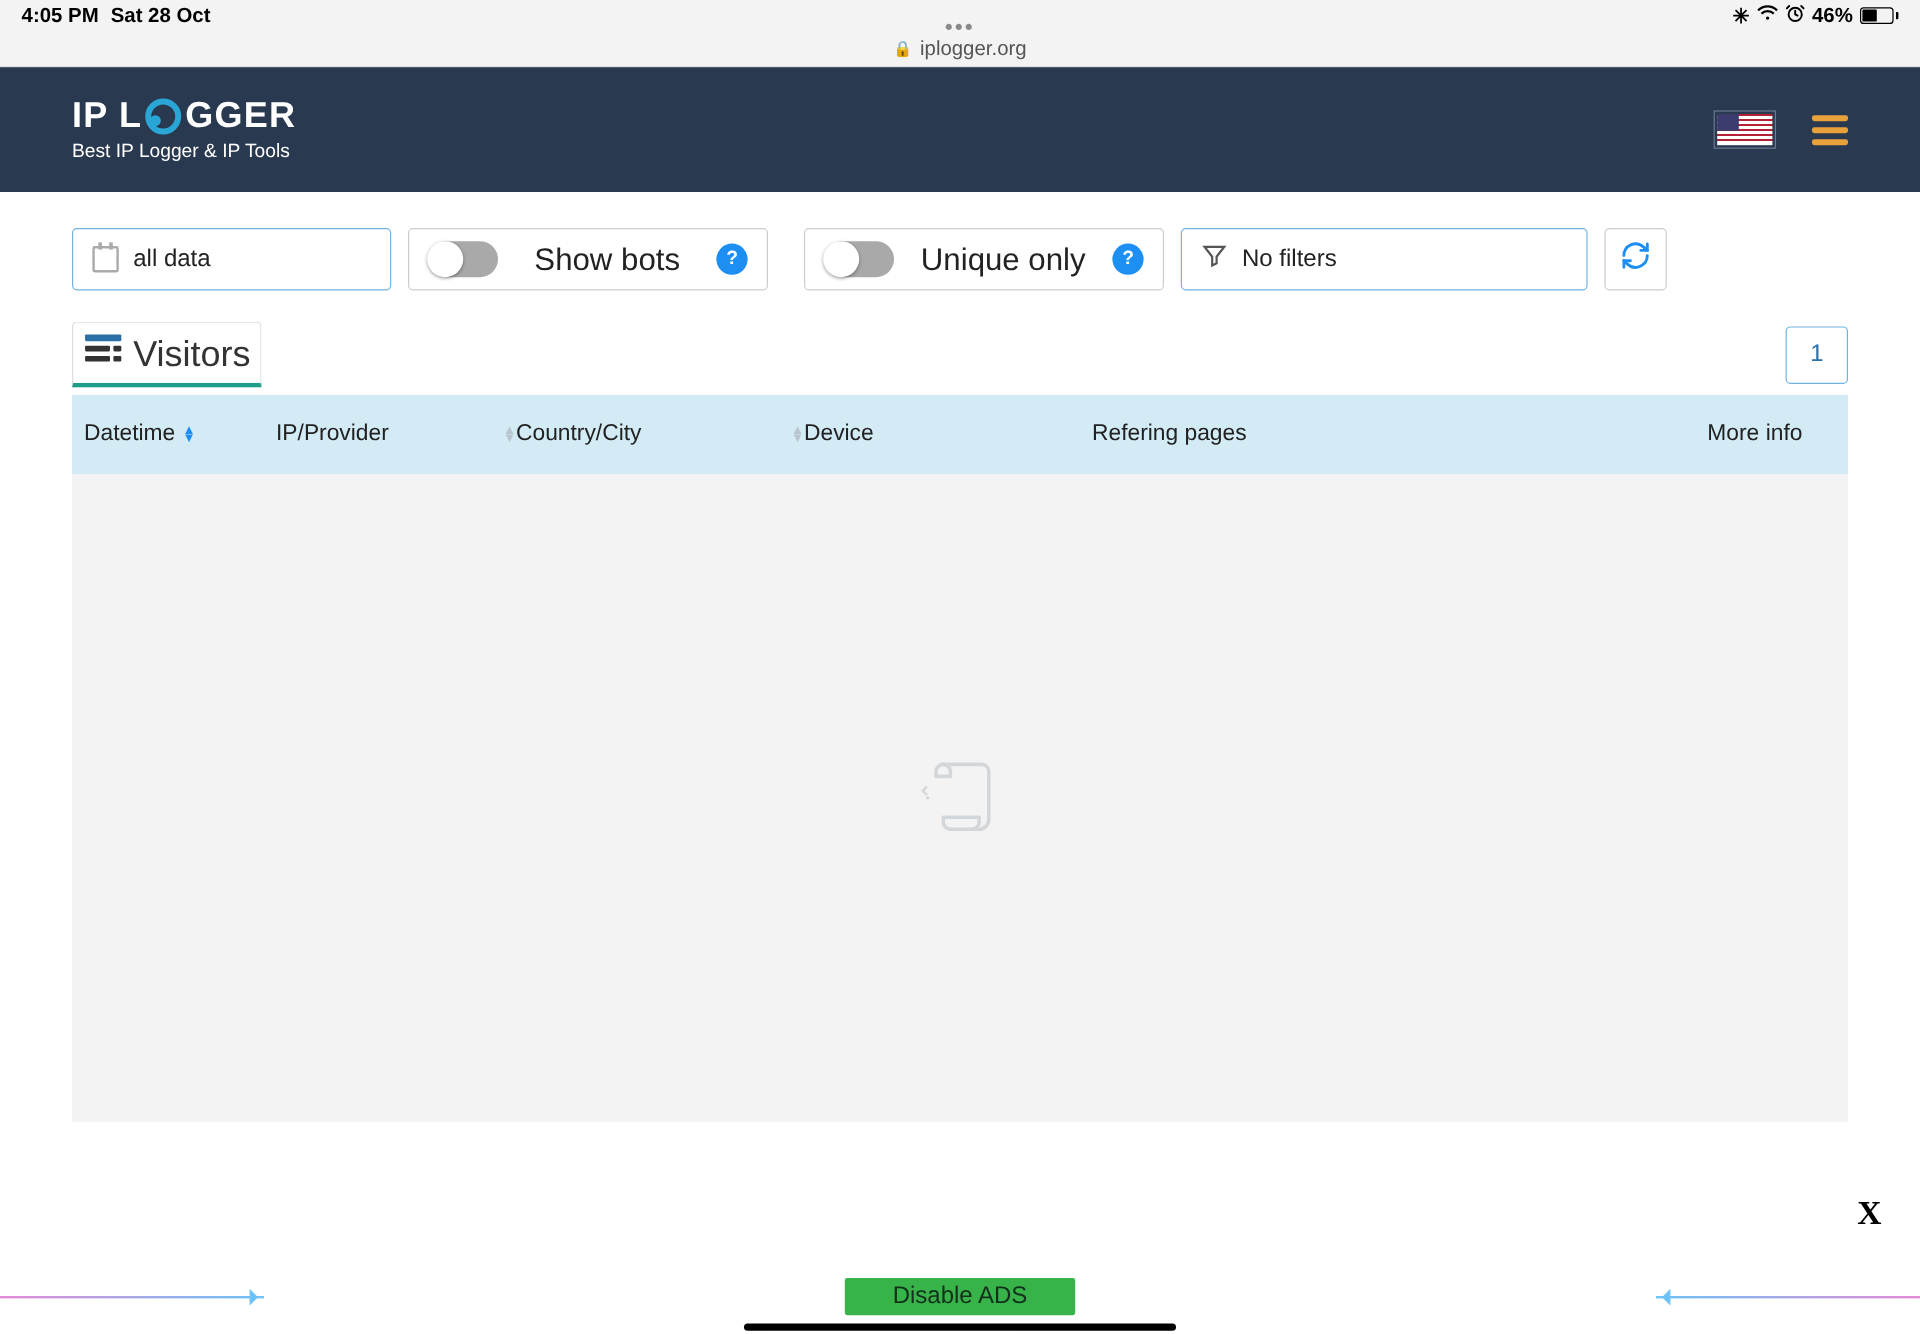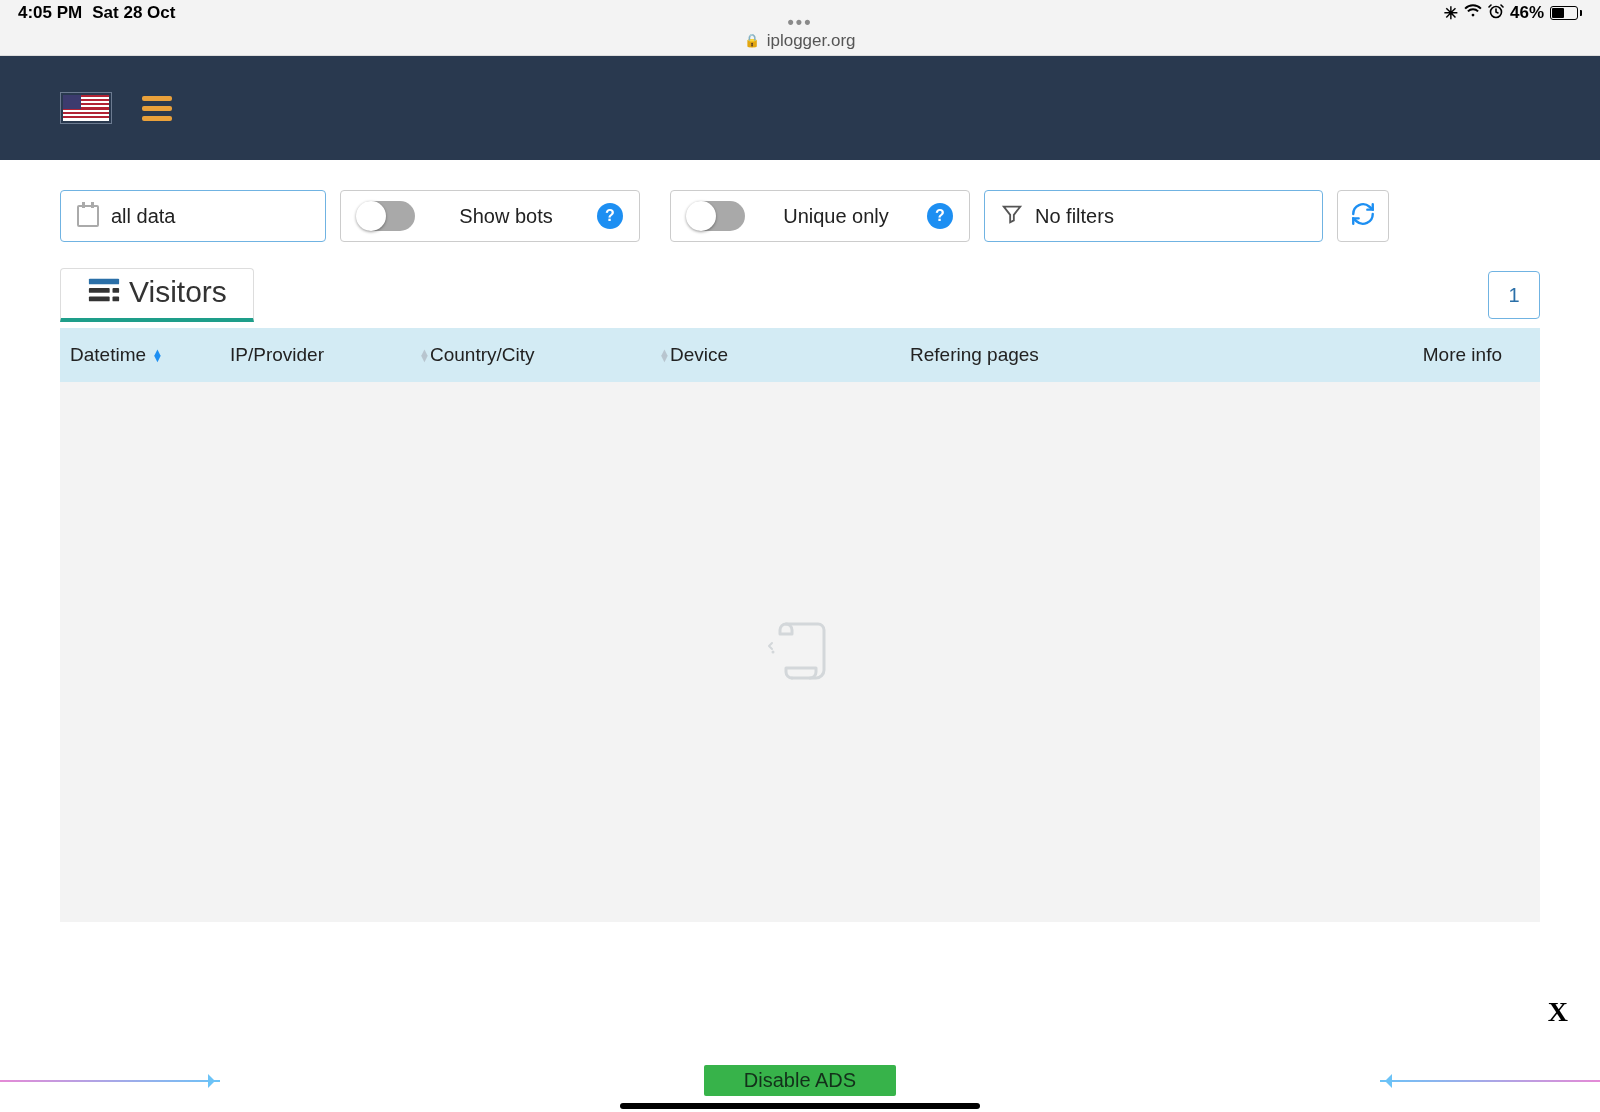--- a/index.html
+++ b/index.html
@@ -36,34 +36,34 @@
   .fb-toggle.blue-border { border-color:#70b3e2;}
   .fb-filters { width:339px;}
   .fb-refresh { width:52px; justify-content:center; border-color:#ccc;}
   .cal-icon { width:22px; height:22px; border:2px solid #aaa; border-radius:2px; position:relative;}
   .cal-icon::before { content:""; position:absolute; top:-5px; left:3px; width:3px; height:6px; background:#aaa;}
   .cal-icon::after { content:""; position:absolute; top:-5px; right:3px; width:3px; height:6px; background:#aaa;}
   .funnel-icon svg { width:22px; height:22px;}
   .refresh-icon svg { width:26px; height:26px;}
   .toggle { width:58px; height:30px; background:#a9a9a9; border-radius:15px; position:relative; flex-shrink:0;}
   .toggle::after { content:""; position:absolute; width:30px; height:30px; background:#fff; border-radius:50%; left:-1px; top:0; box-shadow:0 1px 3px rgba(0,0,0,0.4);}
-  .toggle-label { flex:1; text-align:center; font-size:20px;}
+  .toggle-label { flex:1; text-align:center; font-size:26px;}
   .help-badge { width:26px; height:26px; background:#1d8ff2; color:#fff; border-radius:50%; display:flex; align-items:center; justify-content:center; font-weight:700; font-size:16px;}
 
   
   .tabs-row { display:flex; align-items:center; gap:14px; margin-top:26px;}
-  .tab { display:flex; align-items:flex-start; gap:8px; padding:6px 26px; font-size:30px; color:#555; border:1px solid #ddd; border-radius:4px 4px 0 0; background:#fff; cursor:pointer;}
+  .tab { display:flex; align-items:flex-end; gap:8px; padding:6px 8px; font-size:30px; color:#555; border:1px solid #ddd; border-radius:4px 4px 0 0; background:#fff; cursor:pointer;}
   .tab.active { border-bottom:4px solid #1e9e8a; color:#333;}
   .tab.inactive { background:#ececec;}
   .tab-icon svg { width:34px; height:30px;}
   .clicks-box { border:1px solid #ddd; border-radius:4px; padding:6px 18px; margin-left:80px; font-size:20px; font-weight:700; color:#1f3c66; line-height:1.3;}
   .page-badge { width:52px; height:48px; border:1px solid #70b3e2; border-radius:4px; display:flex; align-items:center; justify-content:center; font-size:20px; color:#2a6fa8; margin-left:auto;}
 
   
-  .table-head { background:#d3ebf4; height:54px; display:flex; align-items:center; padding:0 10px; font-size:19px; color:#222; margin-top:6px;}
+  .table-head { background:#d3ebf4; height:66px; display:flex; align-items:center; padding:0 10px; font-size:19px; color:#222; margin-top:6px;}
   .th { display:flex; align-items:center; gap:6px;}
   .th-dt { width:160px;}
   .th-ip { width:200px;}
   .th-cc { width:240px;}
   .th-dev { width:200px;}
   .th-ref { width:380px;margin-left:40px;}
   .th-more { margin-left:auto; padding-right:28px;}
   .sort-icon { display:inline-flex; flex-direction:column; line-height:6px; font-size:11px; color:#b8c5cf;}
   .sort-icon.active { color:#1d8ff2;}
 
@@ -117,20 +117,28 @@
       </span>
   </div>
 </div>
 
 <div class="browser-url">
   <span class="lock-icon">🔒</span>
   <span>iplogger.org</span>
 </div>
 
 <div class="site-header">
+  <div class="logo-block">
+    <div class="logo-text">
+      <span>IP L</span>
+      <span class="logo-o"></span>
+      <span>GGER</span>
+    </div>
+    <div class="logo-tag">Best IP Logger &amp; IP Tools</div>
+  </div>
   <div class="header-right">
     <div class="flag">
         <div class="flag-inner"></div>
       </div>
     <div class="hamburger">
       <span></span>
         <span></span>
         <span></span>
     </div>
   </div>

